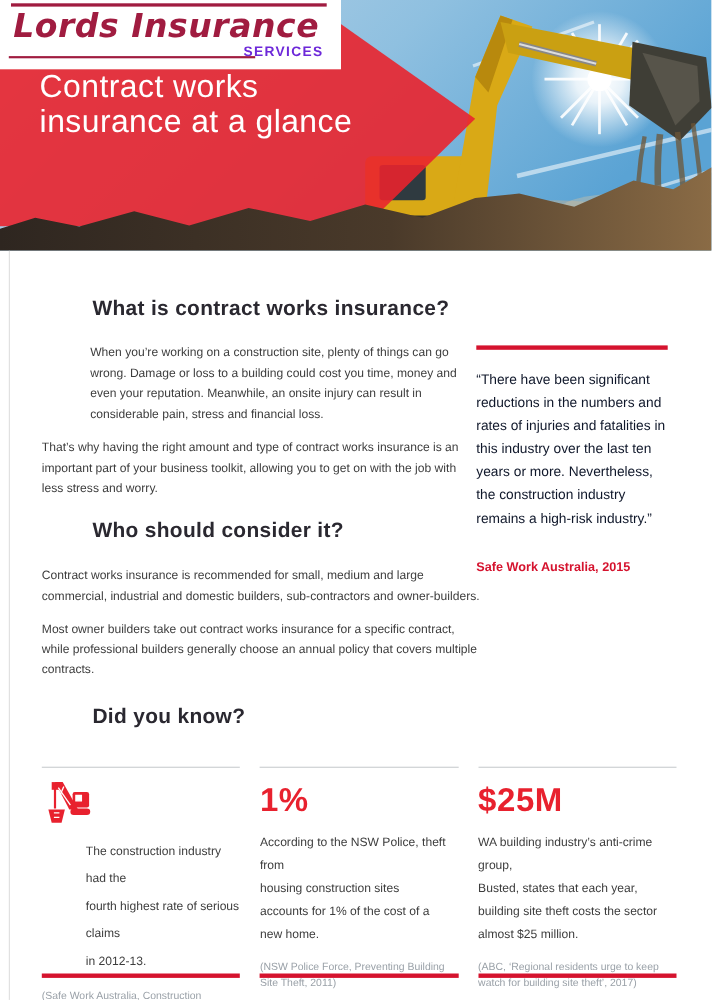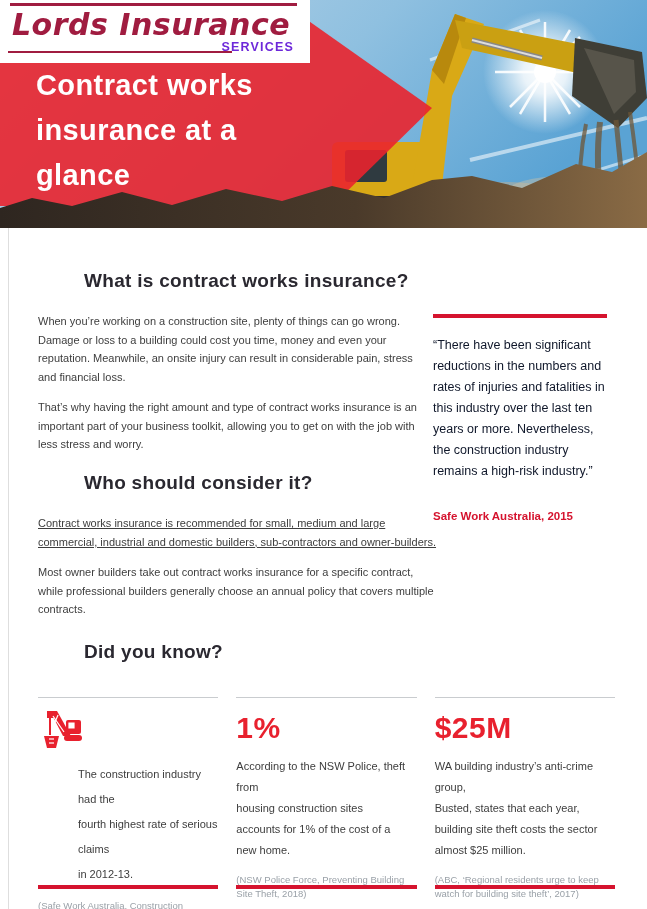--- a/index.html
+++ b/index.html
@@ -10,45 +10,45 @@
   .edge-line { position:absolute; left:8px; top:228px; bottom:0; width:1px; background:#dedede; }
 
   
   .header { position:absolute; top:0; left:0; width:647px; height:228px; overflow:hidden; }
   .photo { position:absolute; inset:0; }
   .red-overlay { position:absolute; inset:0; background:rgba(233,35,46,0.90);
     clip-path:polygon(0 10px, 296px 12px, 432px 108px, 332px 206px, 0 206px); }
   .foreground { position:absolute; inset:0; pointer-events:none; }
 
   .banner-title { position:absolute; left:36px; top:63px; width:288px;
-    font-size:29px; line-height:45px; font-weight:700; color:#ffffff; letter-spacing:0.4px; z-index:5; }
+    font-size:29px; line-height:32px; font-weight:400; color:#ffffff; letter-spacing:0.4px; z-index:5; }
 
   .logo-box { position:absolute; left:0; top:0; width:310px; height:63px; background:#ffffff; z-index:6; }
   .logo-rule-top { position:absolute; left:10px; top:3px; width:287px; height:3px; background:#A01C40; }
   .logo-wordmark { position:absolute; left:12px; top:7px; width:296px;
     font-family:"DejaVu Sans", sans-serif; font-weight:800; font-style:italic;
     font-size:30px; letter-spacing:0.5px; color:#A01C40; white-space:nowrap; }
   .logo-rule-bottom { position:absolute; left:8px; top:51px; width:224px; height:2px; background:#A01C40; }
   .logo-tagline { position:absolute; right:16px; top:40px;
     font-weight:700; font-size:12.5px; letter-spacing:1.2px; color:#6d28d9; }
 
   
   .section-heading { font-size:19px; font-weight:600; color:#2a2830; letter-spacing:0.3px;margin-left:46px; }
   .body-text { font-size:11px; line-height:18.5px; color:#3d3d3d; margin-top:12px; }
 
   .section-what { position:absolute; left:38px; top:270px; width:396px; }
-  .section-what .body-text:first-of-type { margin-top:20px; }
+  .section-what .body-text:first-of-type { margin-top:20px;margin-left:44px; }
 
   .quote { position:absolute; left:433px; top:314px; width:178px; }
   .quote-bar { width:174px; height:4px; background:#D5132E; }
   .quote-text { margin-top:17px; font-size:12.5px; line-height:21px; color:#0f172a; }
   .quote-attr { margin-top:28px; font-size:11.5px; font-weight:700; color:#D5132E; }
 
   .section-who { position:absolute; left:38px; top:472px; width:400px; }
-  .section-who .body-text:first-of-type { margin-top:20px;text-decoration:underline; }
+  .section-who .body-text:first-of-type { margin-top:20px; }
 
   .didyouknow-heading { position:absolute; left:38px; top:641px; }
 
   
   .stats { position:absolute; left:38px; top:697px; width:577px; display:flex; gap:18px; }
   .stat-col { flex:1; border-top:1px solid #c9cccf; }
   .stat-icon { margin-top:12px; display:block; }
   .stat-value { margin-top:14px; font-size:30px; line-height:32px; font-weight:800; color:#E8212E; letter-spacing:0.5px; }
   .stat-text { margin-top:12px; font-size:11px; color:#3d3d3d; white-space:pre-line; }
   .stat-col:nth-child(1) .stat-text { line-height:25px;margin-left:40px; }
@@ -191,21 +191,21 @@
 in 2012-13.</div>
       <div class="stat-source">(Safe Work Australia, Construction Industry Profile, 2015)</div>
     </div>
 
     <div class="stat-col">
       <div class="stat-value">1%</div>
       <div class="stat-text">According to the NSW Police, theft from
 housing construction sites
 accounts for 1% of the cost of a
 new home.</div>
-      <div class="stat-source">(NSW Police Force, Preventing Building Site Theft, 2018)</div>
+      <div class="stat-source">(NSW Police Force, Preventing Building Site Theft, 2011)</div>
     </div>
 
     <div class="stat-col">
       <div class="stat-value">$25M</div>
       <div class="stat-text">WA building industry’s anti-crime group,
 Busted, states that each year,
 building site theft costs the sector
 almost $25 million.</div>
       <div class="stat-source">(ABC, ‘Regional residents urge to keep watch for building site theft’, 2017)</div>
     </div>

